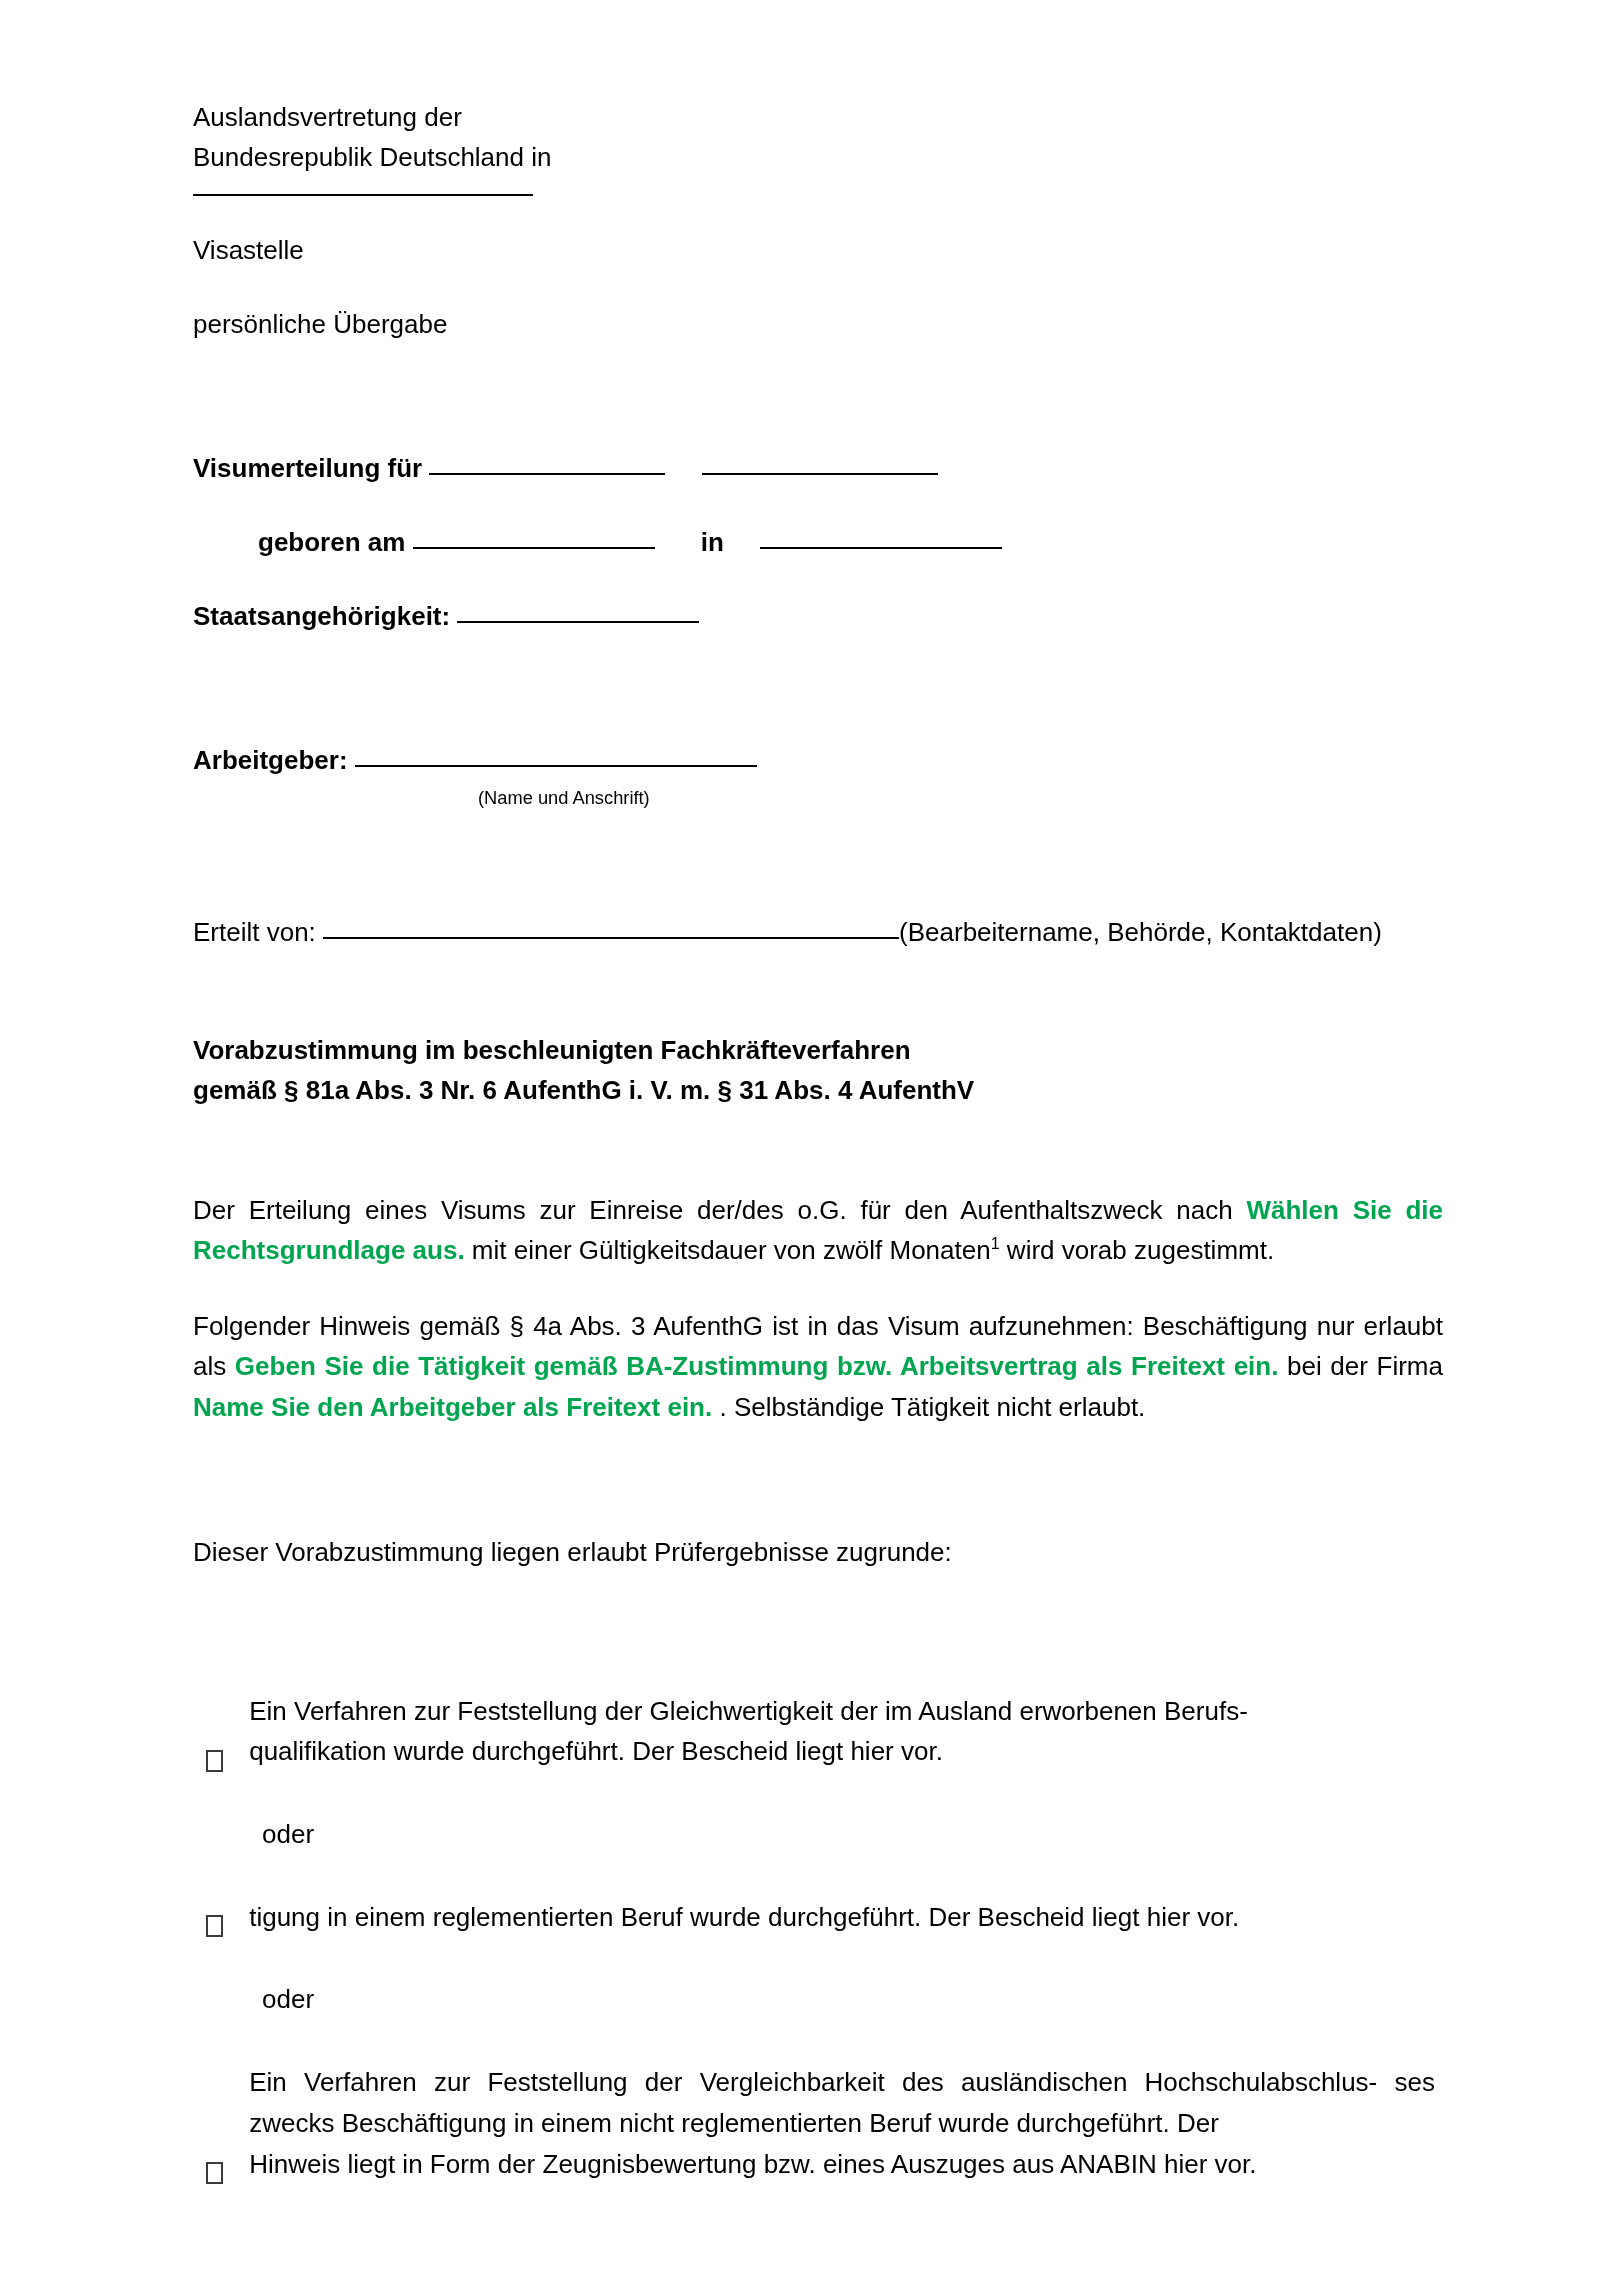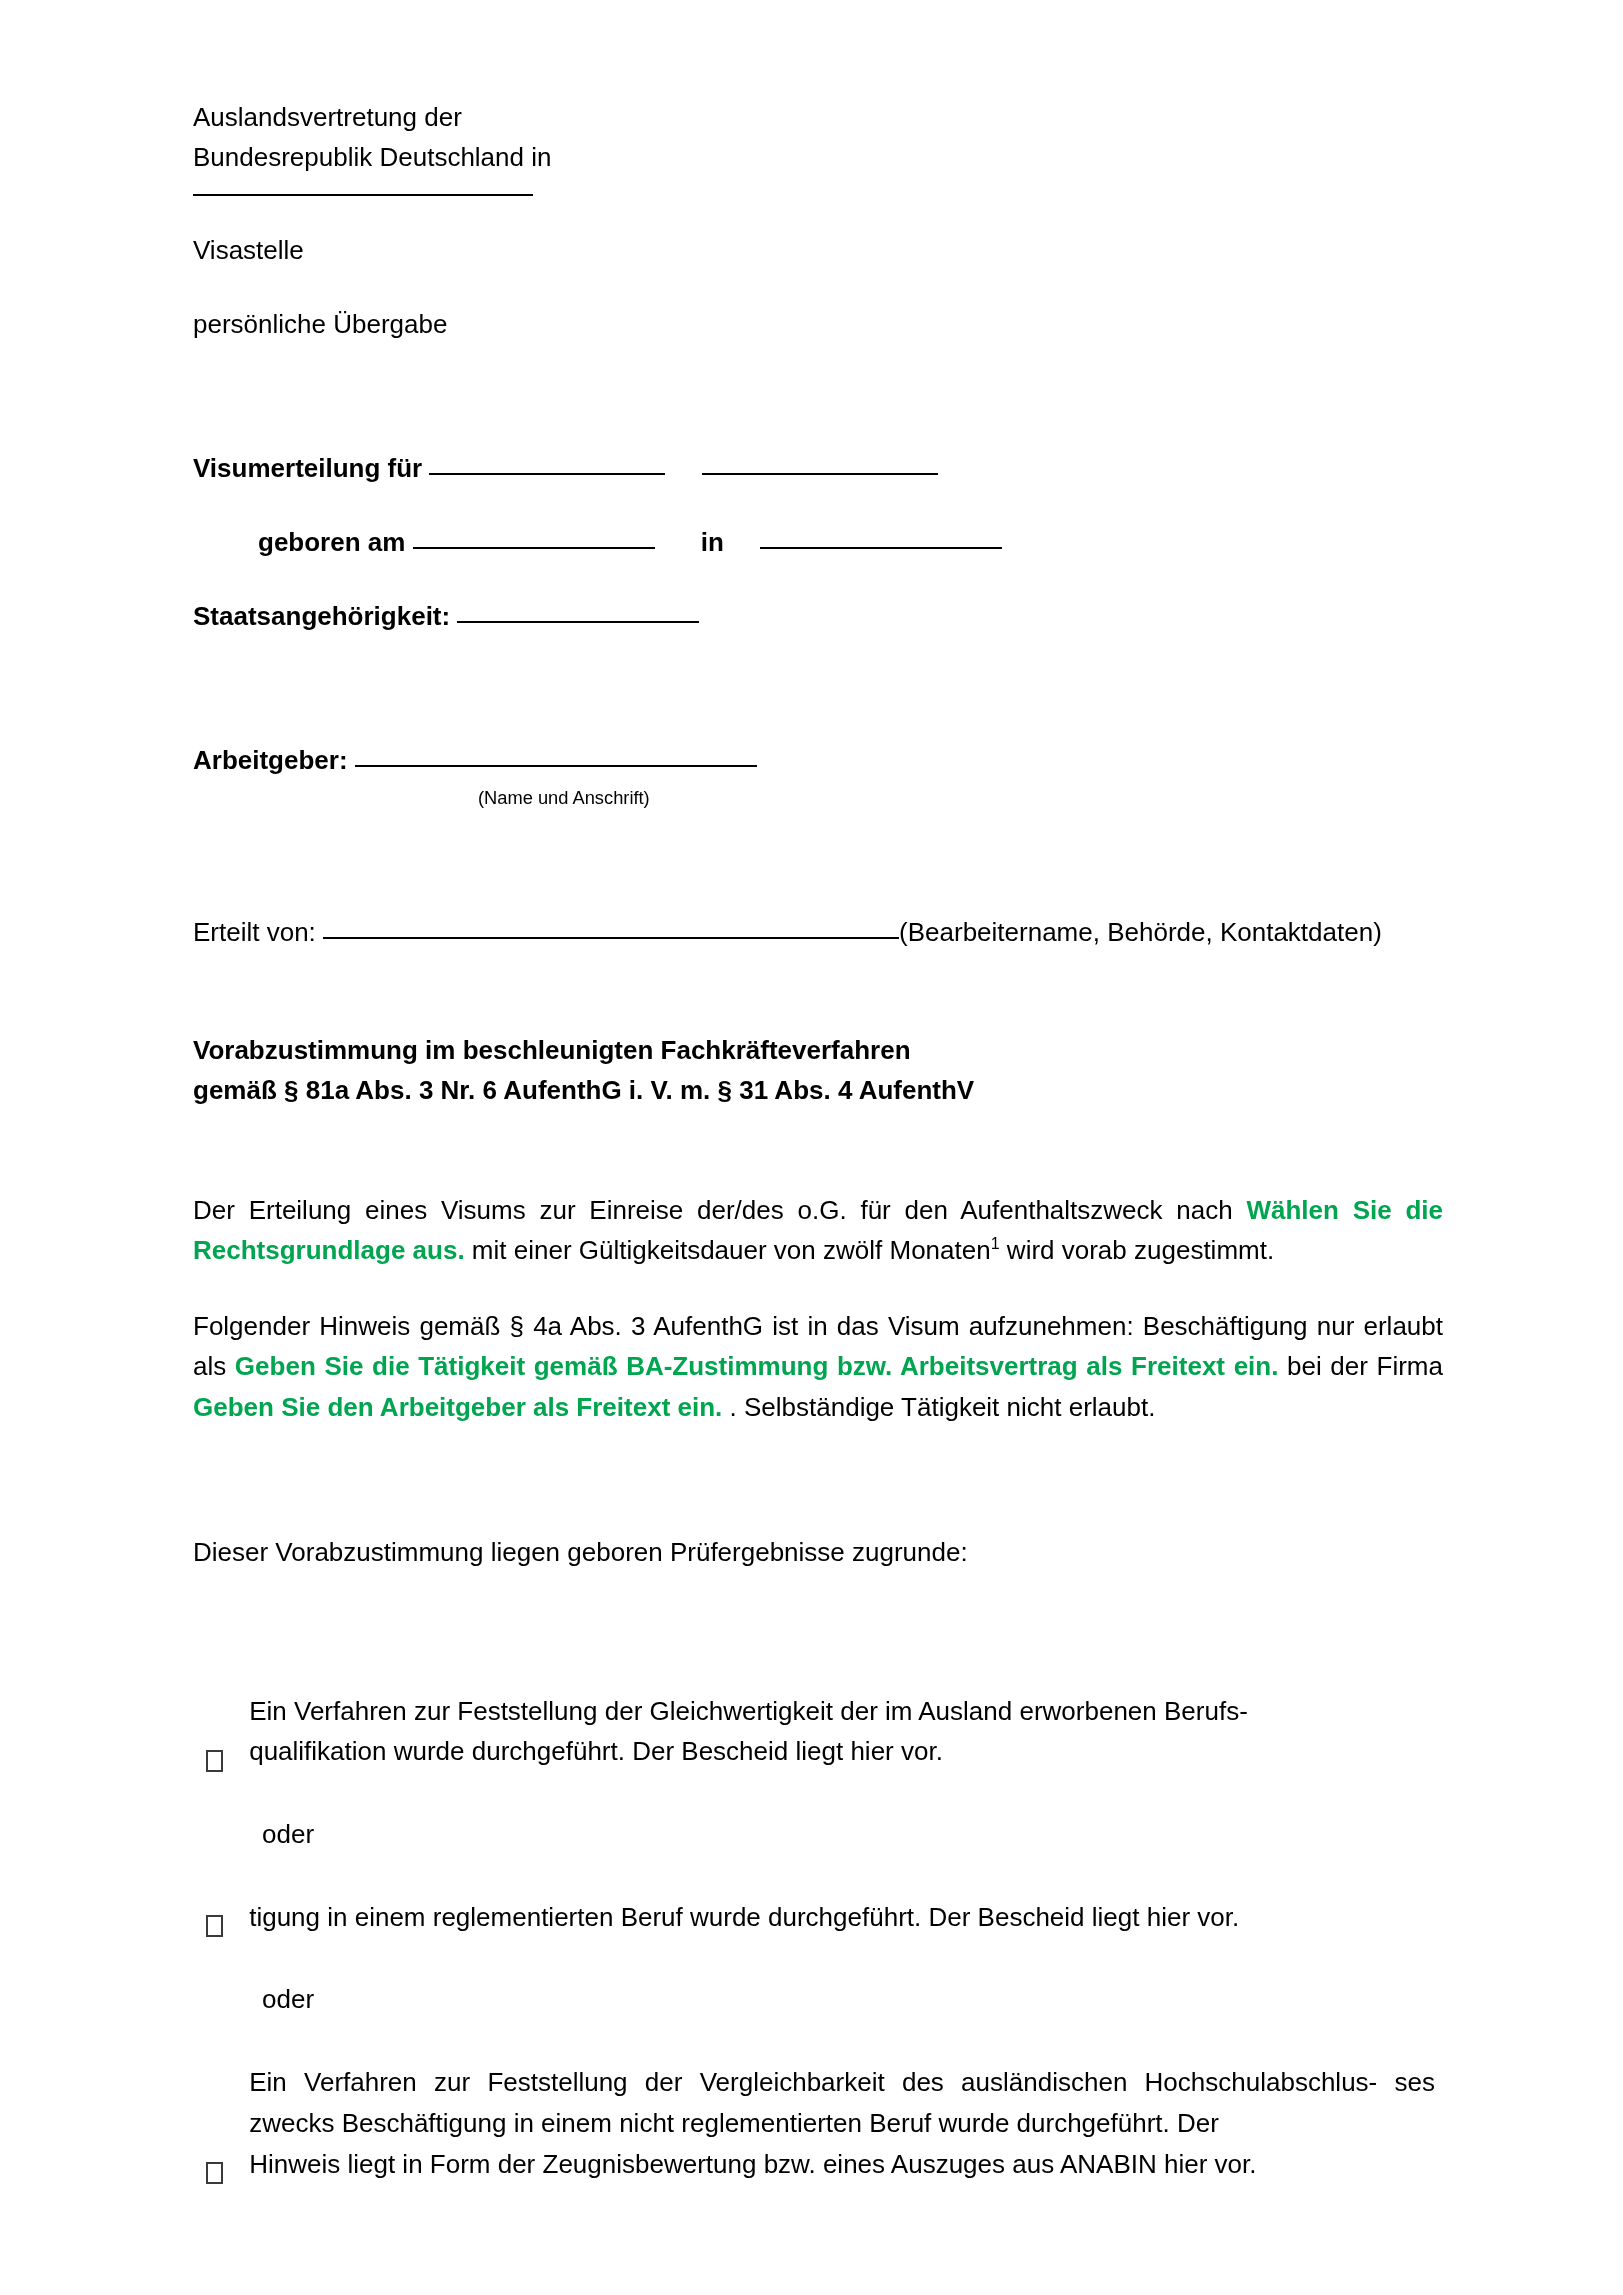--- a/index.html
+++ b/index.html
@@ -208,26 +208,26 @@
 
   <div class="gap-lg"></div>
 
   <p class="para">
     <span>Der Erteilung eines Visums zur Einreise der/des o.G. für den Aufenthaltszweck nach </span><span class="green">Wählen Sie die Rechtsgrundlage aus.</span><span> mit einer Gültigkeitsdauer von zwölf Monaten</span><sup>1</sup><span> wird vorab zugestimmt.</span>
   </p>
 
   <div class="gap-sm"></div>
 
   <p class="para">
-    <span>Folgender Hinweis gemäß § 4a Abs. 3 AufenthG ist in das Visum aufzunehmen: Beschäftigung nur erlaubt als </span><span class="green">Geben Sie die Tätigkeit gemäß BA-Zustimmung bzw. Arbeitsvertrag als Freitext ein.</span><span> bei der Firma </span><span class="green">Geben Sie den Arbeitgeber als Freitext ein.</span><span> . Selbständige Tätigkeit nicht erlaubt.</span>
-  </p>
-
-  <div class="gap-xl"></div>
-
-  <p class="para para-nojust">Dieser Vorabzustimmung liegen geboren Prüfergebnisse zugrunde:</p>
+    <span>Folgender Hinweis gemäß § 4a Abs. 3 AufenthG ist in das Visum aufzunehmen: Beschäftigung nur erlaubt als </span><span class="green">Geben Sie die Tätigkeit gemäß BA-Zustimmung bzw. Arbeitsvertrag als Freitext ein.</span><span> bei der Firma </span><span class="green">Name Sie den Arbeitgeber als Freitext ein.</span><span> . Selbständige Tätigkeit nicht erlaubt.</span>
+  </p>
+
+  <div class="gap-xl"></div>
+
+  <p class="para para-nojust">Dieser Vorabzustimmung liegen erlaubt Prüfergebnisse zugrunde:</p>
 
   <div class="gap-md"></div>
 
 
   <div class="gap-md"></div>
 
   <div class="chk-item">
     <span class="chk-box"></span>
     <span class="chk-text">
       <span>Ein Verfahren zur Feststellung der Gleichwertigkeit der im Ausland erworbenen Berufs-</span>

